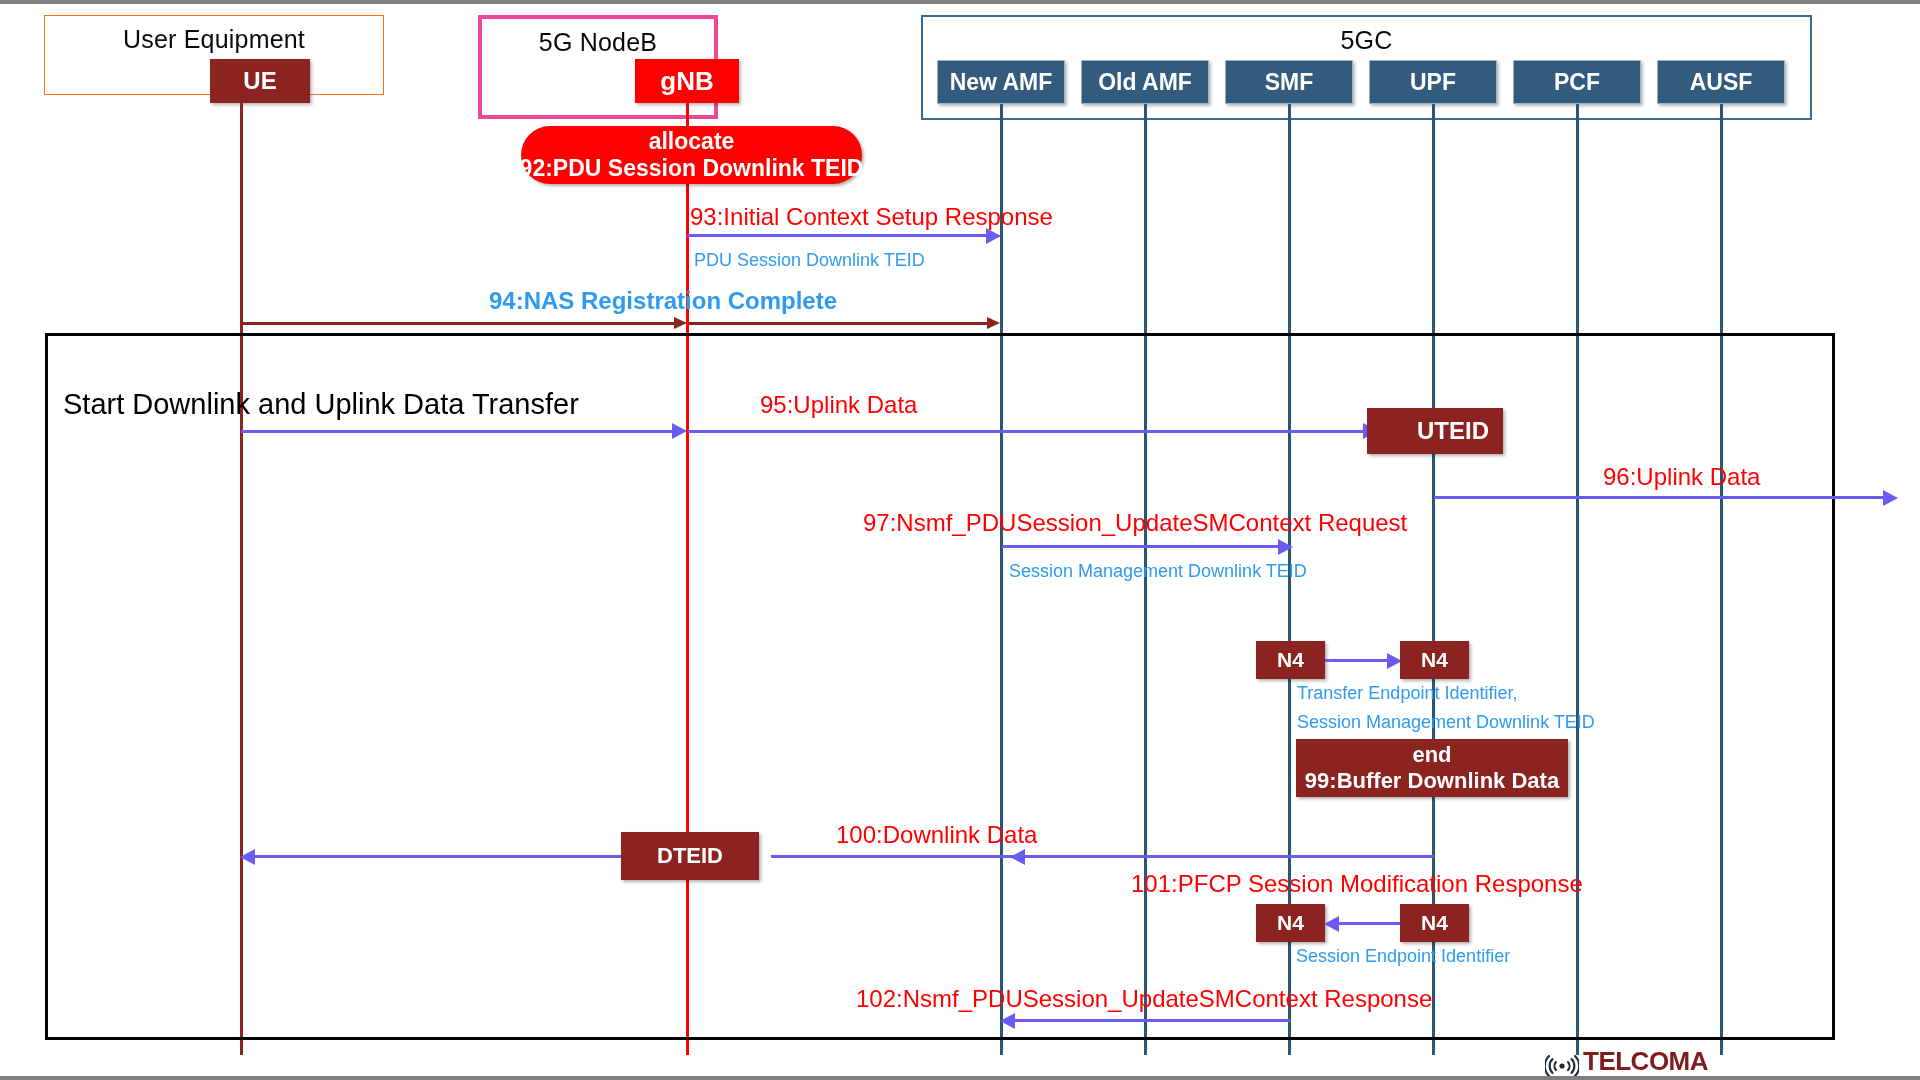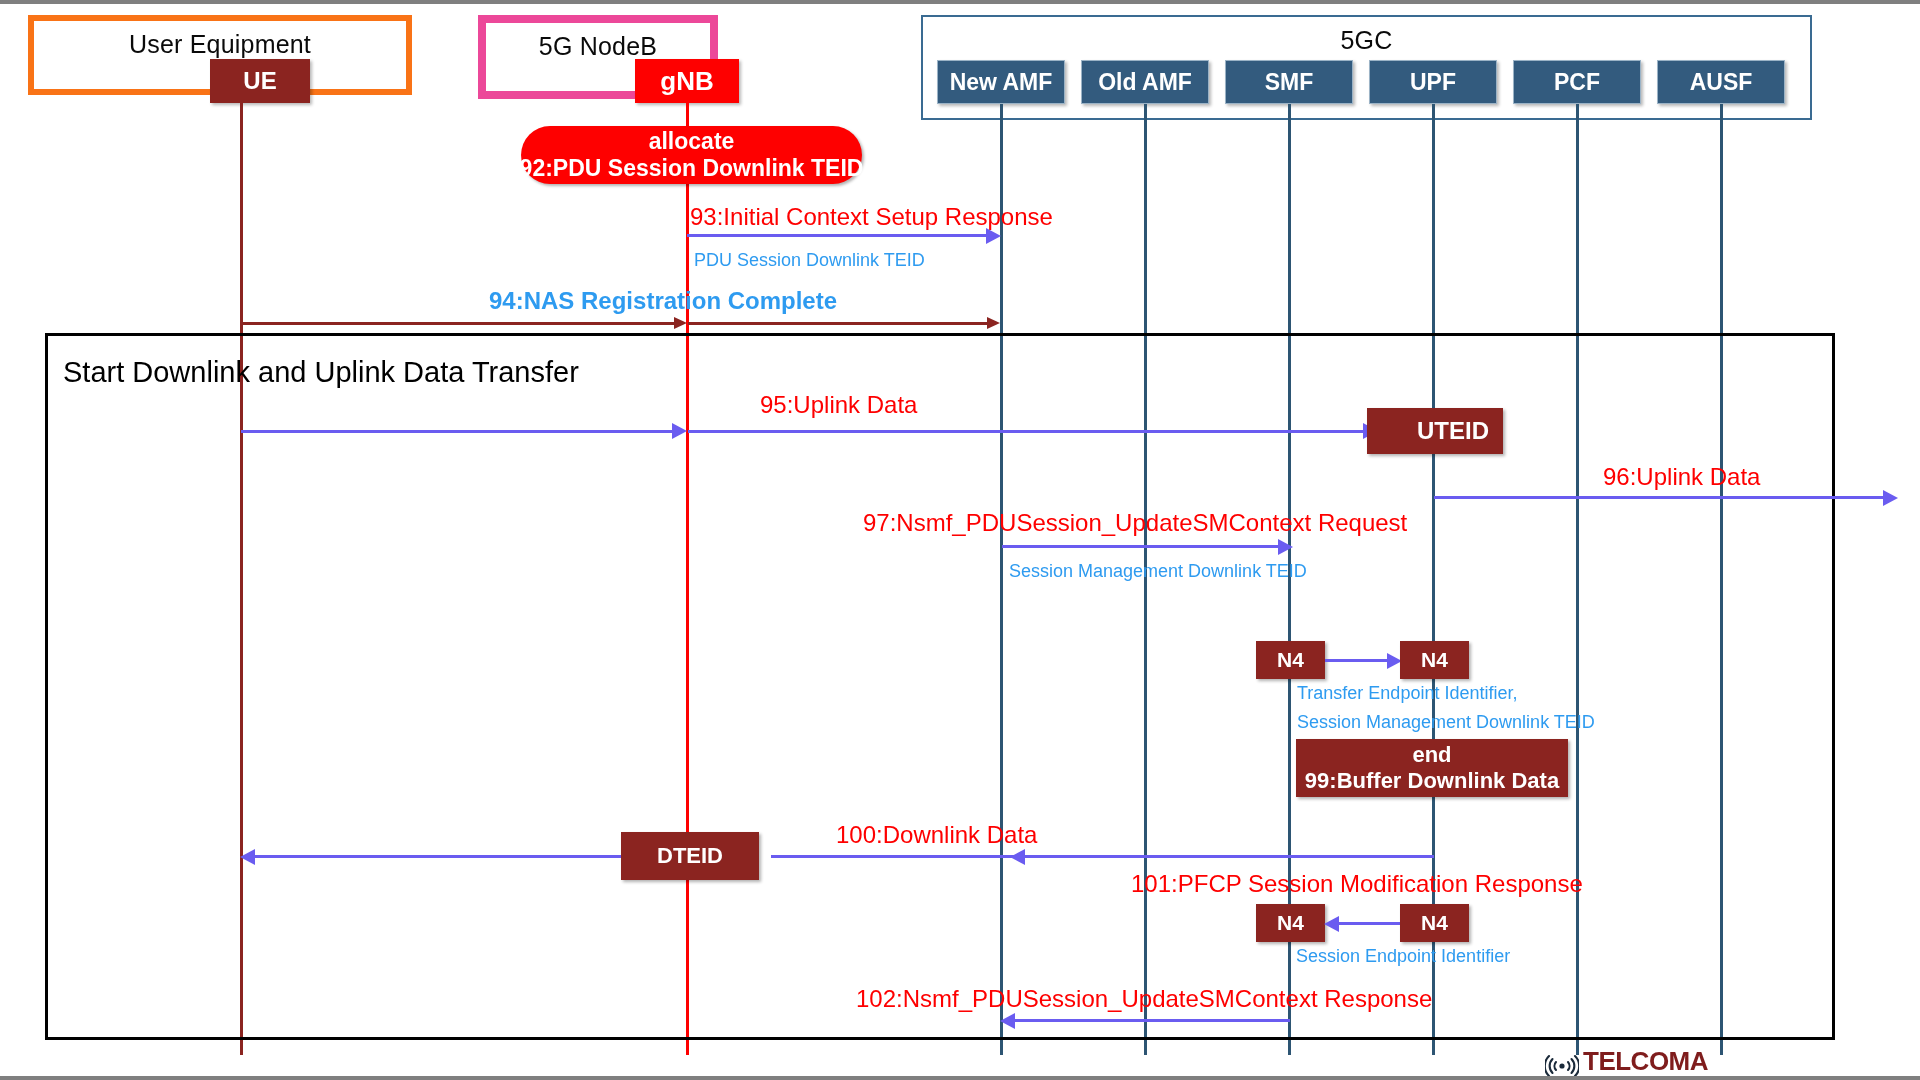--- a/index.html
+++ b/index.html
@@ -38,21 +38,21 @@
   }
   .note-red{background:#fe0000;border-radius:29px;}
   .note-dark{background:#8b2420;}
   .note-line{display:block;white-space:nowrap;}
   
   .fragment{
     position:absolute;border:3px solid #000000;background:transparent;
     box-sizing:border-box;
   }
   .fragment-label{
-    position:absolute;font-size:29px;color:#000;font-weight:400;white-space:nowrap;
+    position:absolute;font-size:29px;color:#000;font-weight:400;white-space:nowrap;margin-top:32px;
   }
   
   .msg-line{position:absolute;height:0;border-top-width:3px;border-top-style:solid;}
   .m-blue{border-top-color:#6a5cf0;}
   .m-dark{border-top-color:#8b2420;}
   .arrow-head{position:absolute;width:0;height:0;}
   .ah-right-blue{border-top:8px solid transparent;border-bottom:8px solid transparent;border-left:15px solid #6a5cf0;}
   .ah-left-blue{border-top:8px solid transparent;border-bottom:8px solid transparent;border-right:15px solid #6a5cf0;}
   .ah-right-dark{border-top:6px solid transparent;border-bottom:6px solid transparent;border-left:13px solid #8b2420;}
   .msg-label{
@@ -71,25 +71,25 @@
   .logo{position:absolute;display:flex;align-items:center;gap:4px;}
   .logo-text{font-size:26px;font-weight:700;color:#7f1d1d;letter-spacing:-.5px;line-height:1;}
   .logo-sub{font-size:8.5px;font-weight:700;color:#1b2a3a;letter-spacing:.4px;
             text-align:right;margin-top:2px;line-height:1;}
 </style>
 </head>
 <body>
 
 <div id="page">
 
-  <div class="group-frame" style="left:28px;top:11px;width:384px;height:80px;border:6px solid #f97316;">
+  <div class="group-frame" style="left:44px;top:11px;width:340px;height:80px;border:1px solid #f97316;">
     <div class="group-title" style="top:9px;">User Equipment</div>
   </div>
 
-  <div class="group-frame" style="left:478px;top:11px;width:240px;height:84px;border:8px solid #ec4899;">
+  <div class="group-frame" style="left:478px;top:11px;width:240px;height:104px;border:4px solid #ec4899;">
     <div class="group-title" style="top:9px;">5G NodeB</div>
   </div>
 
   <div class="group-frame" style="left:921px;top:11px;width:891px;height:105px;border:2px solid #3a6b92;">
     <div class="group-title" style="top:9px;">5GC</div>
   </div>
 
   <div class="actor-box actor-ue" style="left:190px;top:55px;width:100px;height:44px;margin-left:20px;">
     <span>UE</span>
   </div>

